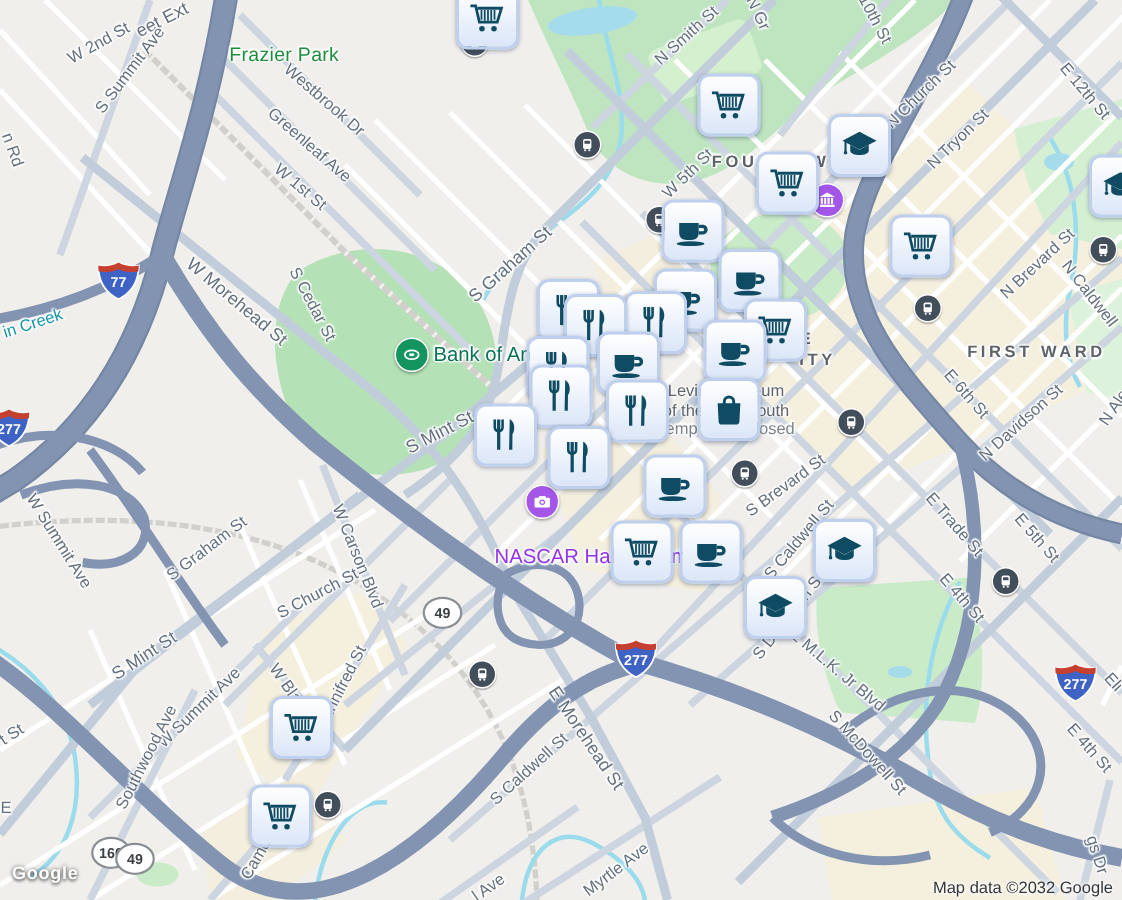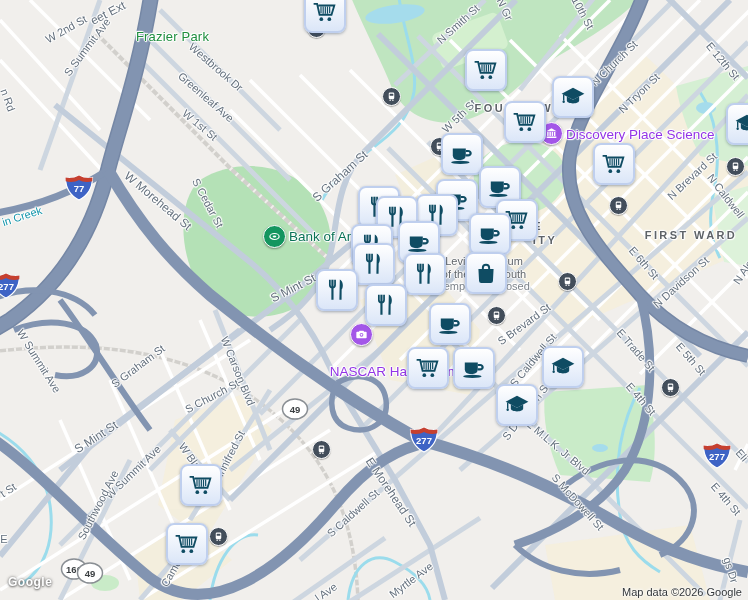--- a/index.html
+++ b/index.html
@@ -286,39 +286,38 @@
       <span class="lbl " style="left: 171px; top: 573px; transform: translate(-50%, -50%) rotate(-60deg);">Camd</span>
       <span class="lbl area" style="left: 529px; top: 108px; transform: translate(-50%, -50%);">FOURTH WARD</span>
       <span class="lbl area" style="left: 691px; top: 235px; transform: translate(-50%, -50%);">FIRST WARD</span>
       <span class="lbl area" style="left: 538px; top: 226px; transform: translate(-50%, -50%);">E</span>
       <span class="lbl area" style="left: 545px; top: 240px; transform: translate(-50%, -50%);">ITY</span>
       <div class="mus" style="left: 484px; top: 255px;">
         <div>Levine Museum</div>
         <div>of the New South</div>
         <div class="lbl muted" style="position: static;">Temporarily closed</div>
       </div>
-      <span class="lbl park" style="left: 162px; top: 36px; transform: translate(-50%, -50%); padding-left: 21px;">Frazier Park</span>
+      <span class="lbl park" style="left: 179px; top: 36px; transform: translate(-50%, -50%); padding-left: 21px;">Frazier Park</span>
       <div class="poi-ic" style="background: rgb(20, 149, 95); left: 263px; top: 225px;">
         <svg>
           <use href="#i-stad"></use>
         </svg>
       </div>
       <span class="lbl poi green" style="left: 289px; top: 236px; transform: translate(0px, -50%);">Bank of Am</span>
       <div class="poi-ic" style="background: rgb(163, 86, 232); left: 350px; top: 323px;">
         <svg>
           <use href="#i-cam"></use>
         </svg>
       </div>
       <span class="lbl poi purple" style="left: 398px; top: 371px; transform: translate(-50%, -50%);">NASCAR Hall of Fame</span>
       <div class="poi-ic" style="background: rgb(163, 86, 232); left: 540px; top: 122px;">
         <svg>
           <use href="#i-mus"></use>
         </svg>
       </div>
-      <span class="lbl poi purple" style="left: 566px; top: 134px; transform: translate(0px, -50%);">Discovery Place Science</span>
     </div>
 <div id="markers">
       <div class="badge" style="left: 306.5px; top: 18.5px;">
         <svg>
           <use href="#i-bus"></use>
         </svg>
       </div>
       <div class="badge" style="left: 381.5px; top: 86.5px;">
         <svg>
           <use href="#i-bus"></use>
@@ -533,16 +532,16 @@
       </div>
       <div class="marker" style="left: 166px; top: 523px;">
         <svg>
           <use href="#i-cart"></use>
         </svg>
       </div>
     </div>
 
 <div id="chrome">
   <div id="glogo">Google</div>
-  <div id="attrib">Map data ©2026 Google</div>
+  <div id="attrib">Map data ©2032 Google</div>
 </div>
 
 </div>
 
 </body></html>

